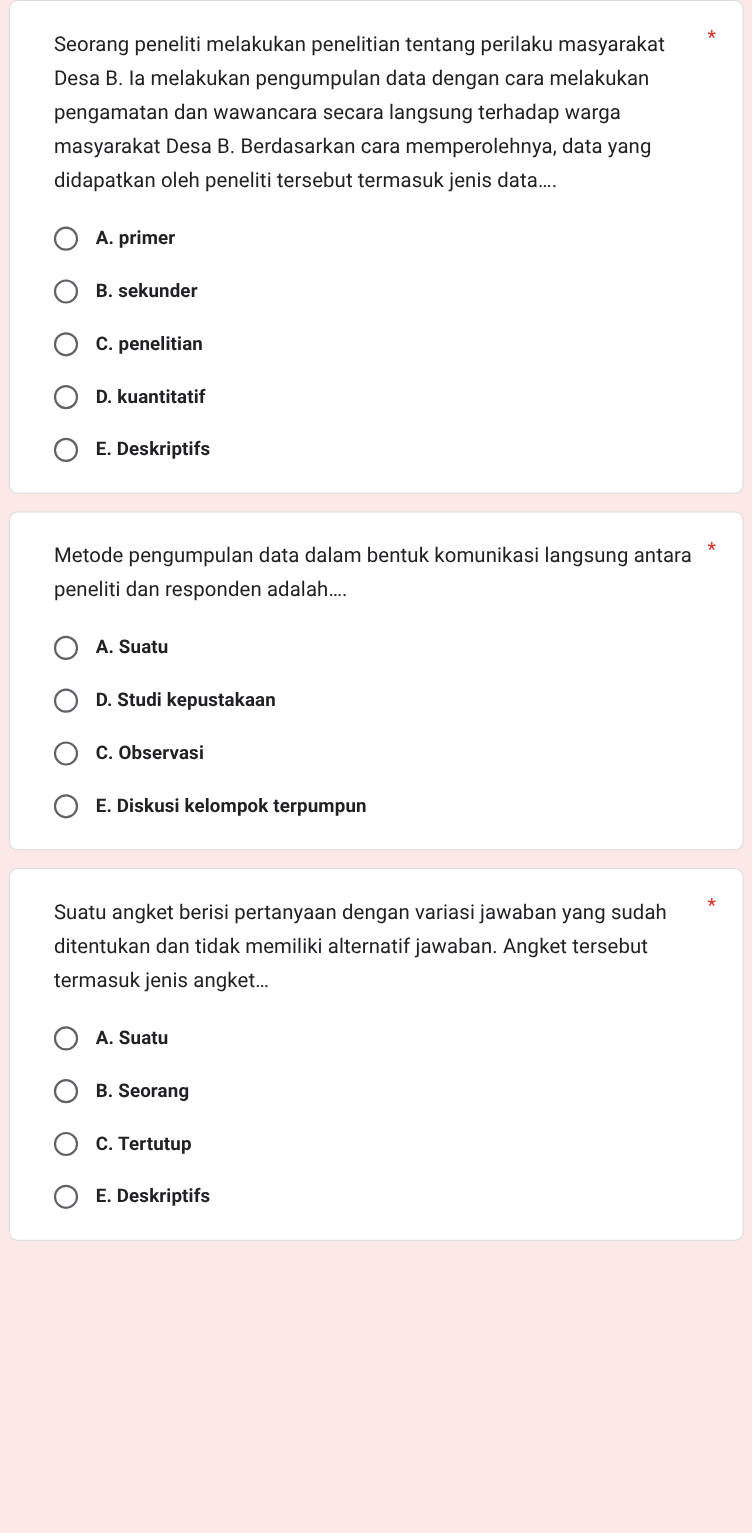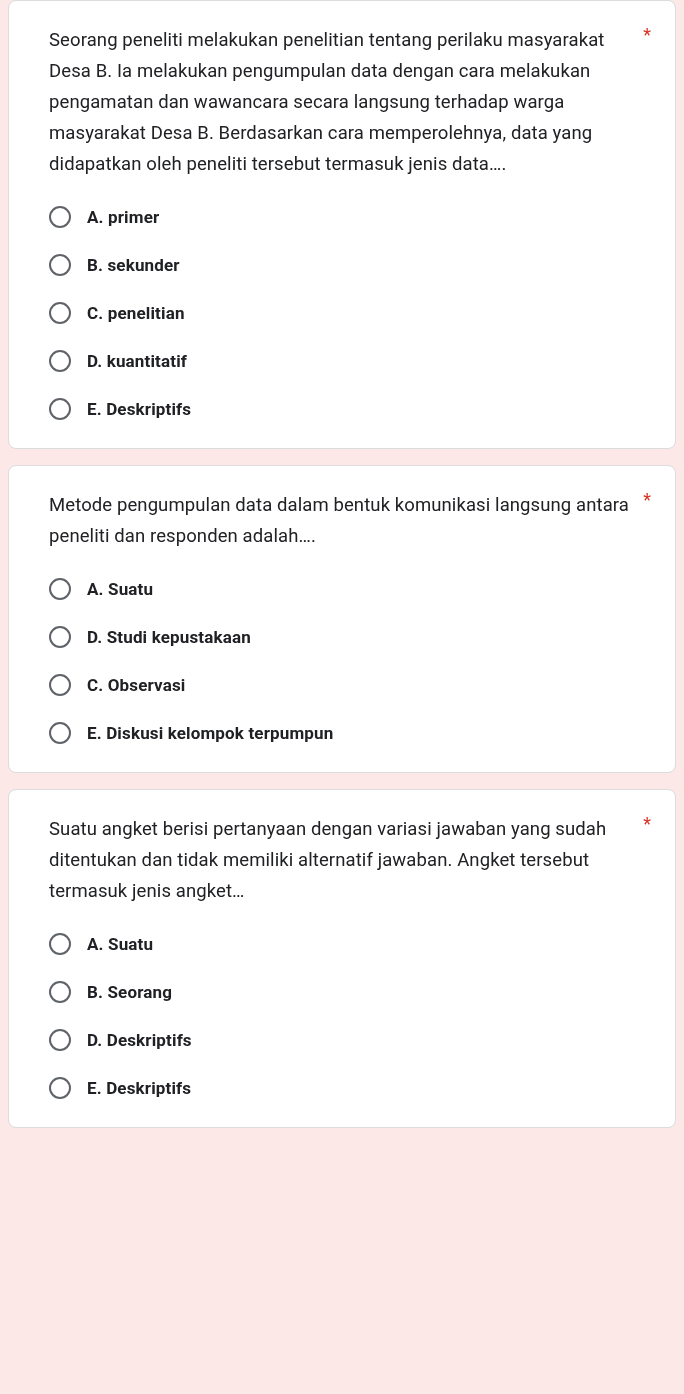--- a/index.html
+++ b/index.html
@@ -134,20 +134,20 @@
     <div class="option">
       <div class="radio"></div>
       <div class="option-label">A. Suatu</div>
     </div>
     <div class="option">
       <div class="radio"></div>
       <div class="option-label">B. Seorang</div>
     </div>
     <div class="option">
       <div class="radio"></div>
-      <div class="option-label">D. Deskriptifs</div>
+      <div class="option-label">C. Tertutup</div>
     </div>
     <div class="option">
       <div class="radio"></div>
       <div class="option-label">E. Deskriptifs</div>
     </div>
   </div>
 </div>
 
 </body></html>

